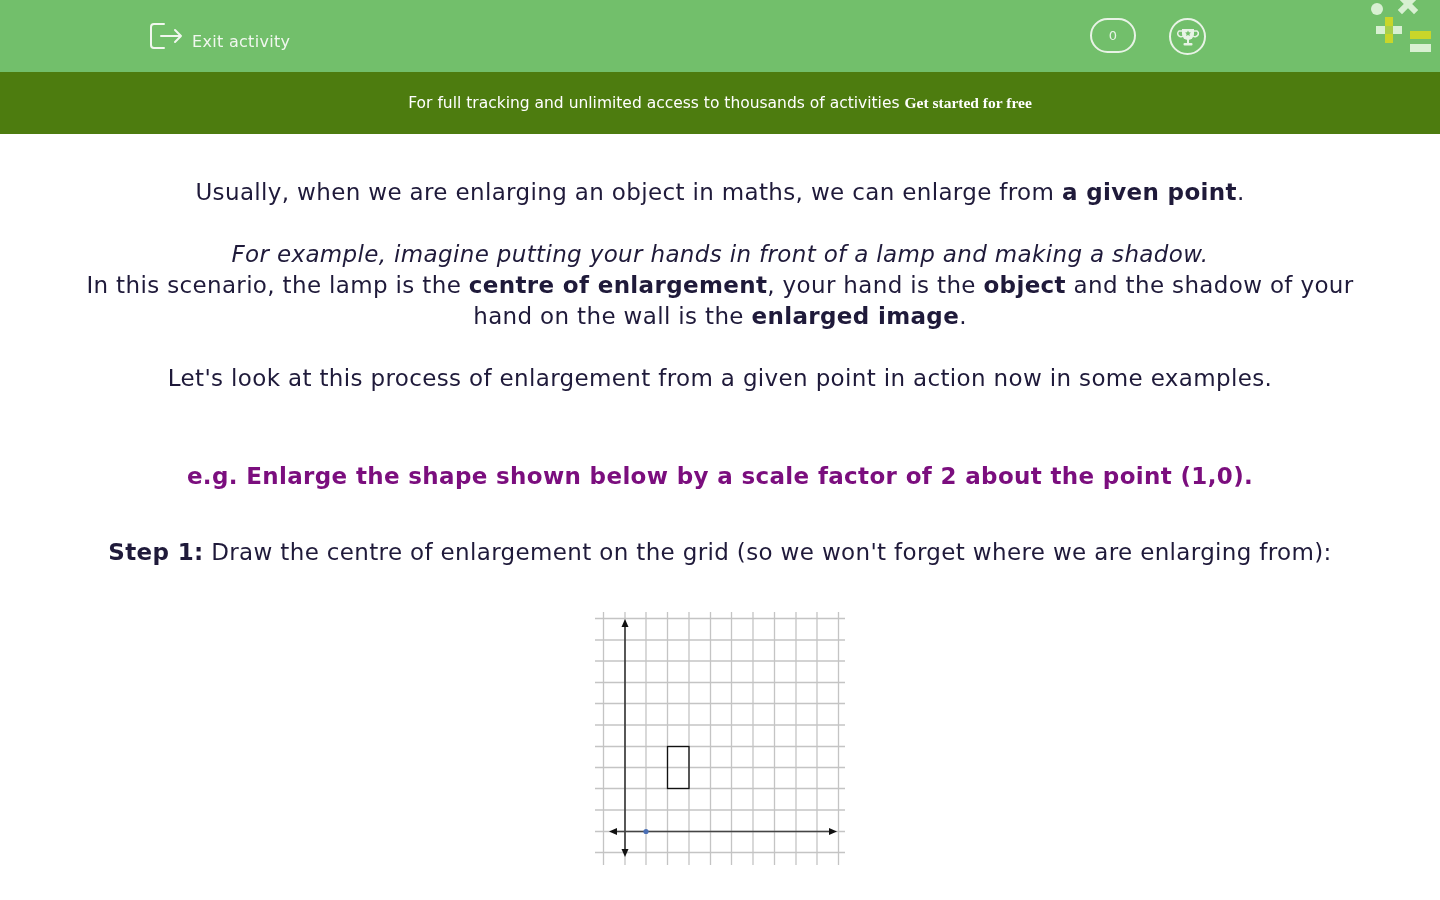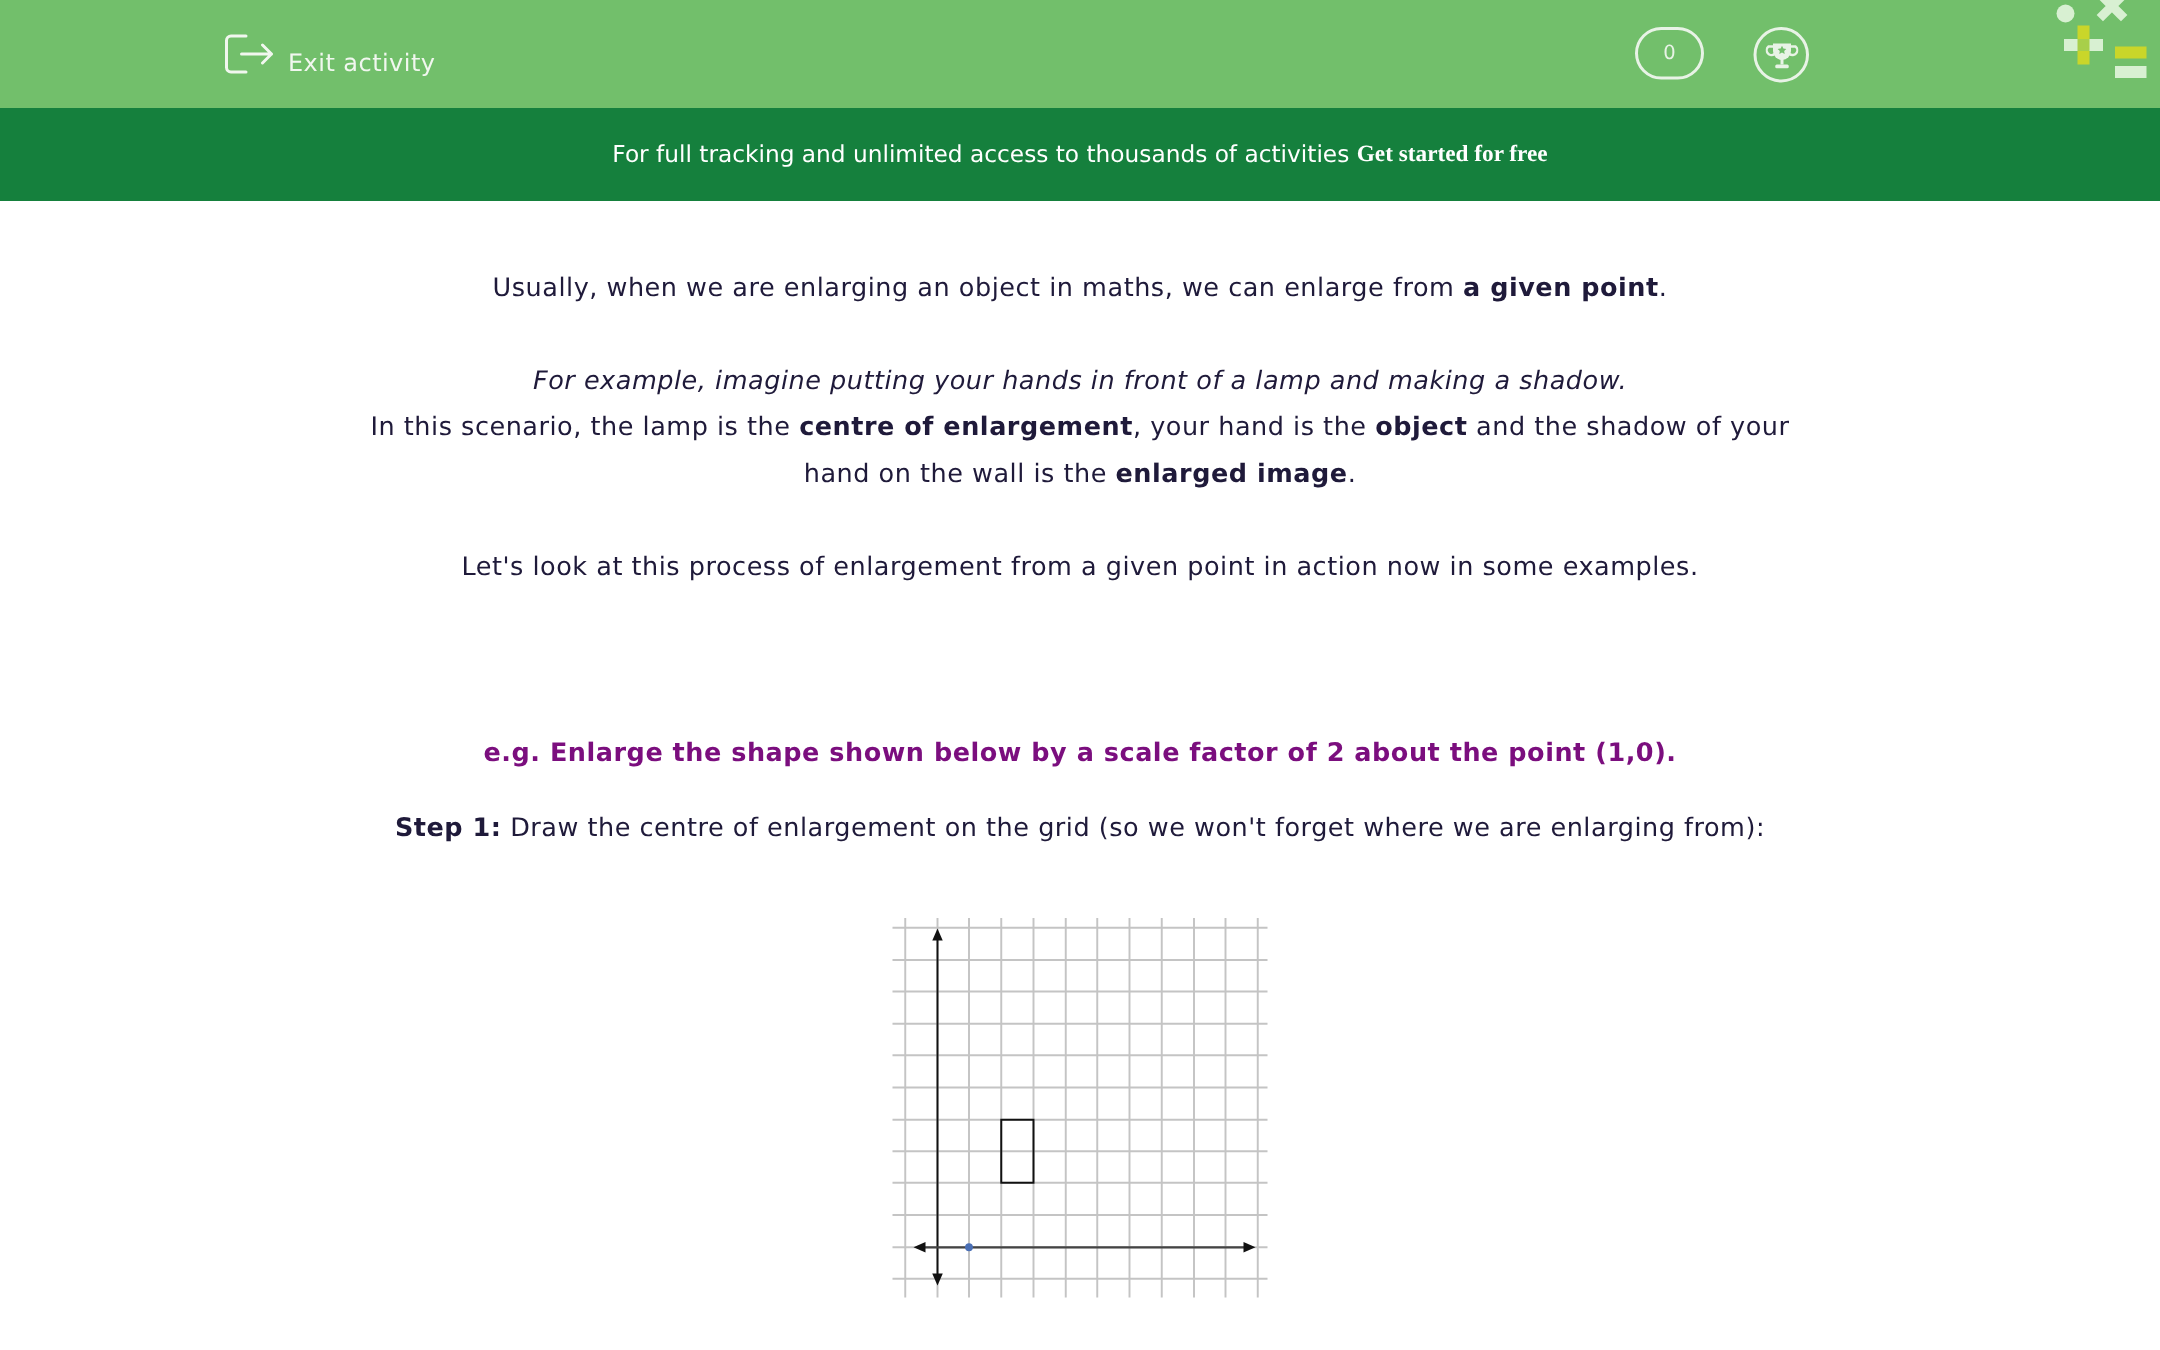--- a/index.html
+++ b/index.html
@@ -8,23 +8,23 @@
 
   .topbar { position: absolute; left: 0; top: 0; width: 1440px; height: 72px; background: #72bf6b; }
   .exit-btn { position: absolute; left: 150px; top: 21px; height: 30px; display: flex; align-items: flex-end; cursor: pointer; }
   .exit-btn svg { width: 34px; height: 30px; }
   .exit-label { color: #f1f7ef; font-size: 16px; margin-left: 8px; letter-spacing: 0.3px; }
   .title { position: absolute; left: 0; width: 1344px; top: 22px; text-align: center; color: #ffffff; font-size: 19px; letter-spacing: 0.2px; }
   .score-pill { position: absolute; left: 1090px; top: 18px; width: 46px; height: 35px; border: 2px solid #e8f3e6; border-radius: 18px; display: flex; align-items: center; justify-content: center; color: #e8f3e6; font-size: 13px; }
   .trophy-btn { position: absolute; left: 1169px; top: 18px; width: 37px; height: 37px; border: 2px solid #e8f3e6; border-radius: 50%; display: flex; align-items: center; justify-content: center; cursor: pointer; }
   .logo { position: absolute; left: 1366px; top: 0; width: 74px; height: 60px; }
 
-  .banner { position: absolute; left: 0; top: 72px; width: 1440px; height: 62px; background: #15803d; display: flex; align-items: center; justify-content: center; color: #ffffff; font-size: 15.5px; }
+  .banner { position: absolute; left: 0; top: 72px; width: 1440px; height: 62px; background: #4d7c0f; display: flex; align-items: center; justify-content: center; color: #ffffff; font-size: 15.5px; }
   .banner .cta { font-weight: bold; margin-left: 5px; cursor: pointer; font-family: Liberation Serif, serif; }
-  .para { position: absolute; left: 0; width: 1440px; text-align: center; font-size: 17px; line-height: 31px; letter-spacing: 0.35px; color: #1f1a3a; }
+  .para { position: absolute; left: 0; width: 1440px; text-align: center; font-size: 23px; line-height: 31px; letter-spacing: 0.35px; color: #1f1a3a; }
   .para b { font-weight: bold; }
   .example { color: #7b0e7e; font-weight: bold; }
 
   .grid-wrap { position: absolute; left: 590px; top: 605px; width: 260px; height: 265px; }
 </style>
 </head>
 <body>
 
 <div class="topbar">
   <div class="exit-btn">
@@ -75,21 +75,21 @@
 <div class="para" style="top:270px;">
   <span>In this scenario, the lamp is the </span><b>centre of enlargement</b><span>, your hand is the </span><b>object</b><span> and the shadow of your</span>
 </div>
 
 <div class="para" style="top:301px;">
   <span>hand on the wall is the </span><b>enlarged image</b><span>.</span>
 </div>
 
 <div class="para" style="top:363px;">Let's look at this process of enlargement from a given point in action now in some examples.</div>
 
-<div class="para example" style="top:487px;">e.g. Enlarge the shape shown below by a scale factor of 2 about the point (1,0).</div>
+<div class="para example" style="top:461px;">e.g. Enlarge the shape shown below by a scale factor of 2 about the point (1,0).</div>
 
 <div class="para" style="top:537px;">
   <b>Step 1:</b><span> Draw the centre of enlargement on the grid (so we won't forget where we are enlarging from):</span>
 </div>
 
 <div class="grid-wrap">
   <svg width="260" height="265" viewBox="0 0 260 265">
     <g stroke="#c4c4c4" stroke-width="1.3">
 
       <line x1="13.5" y1="7" x2="13.5" y2="260"></line>

